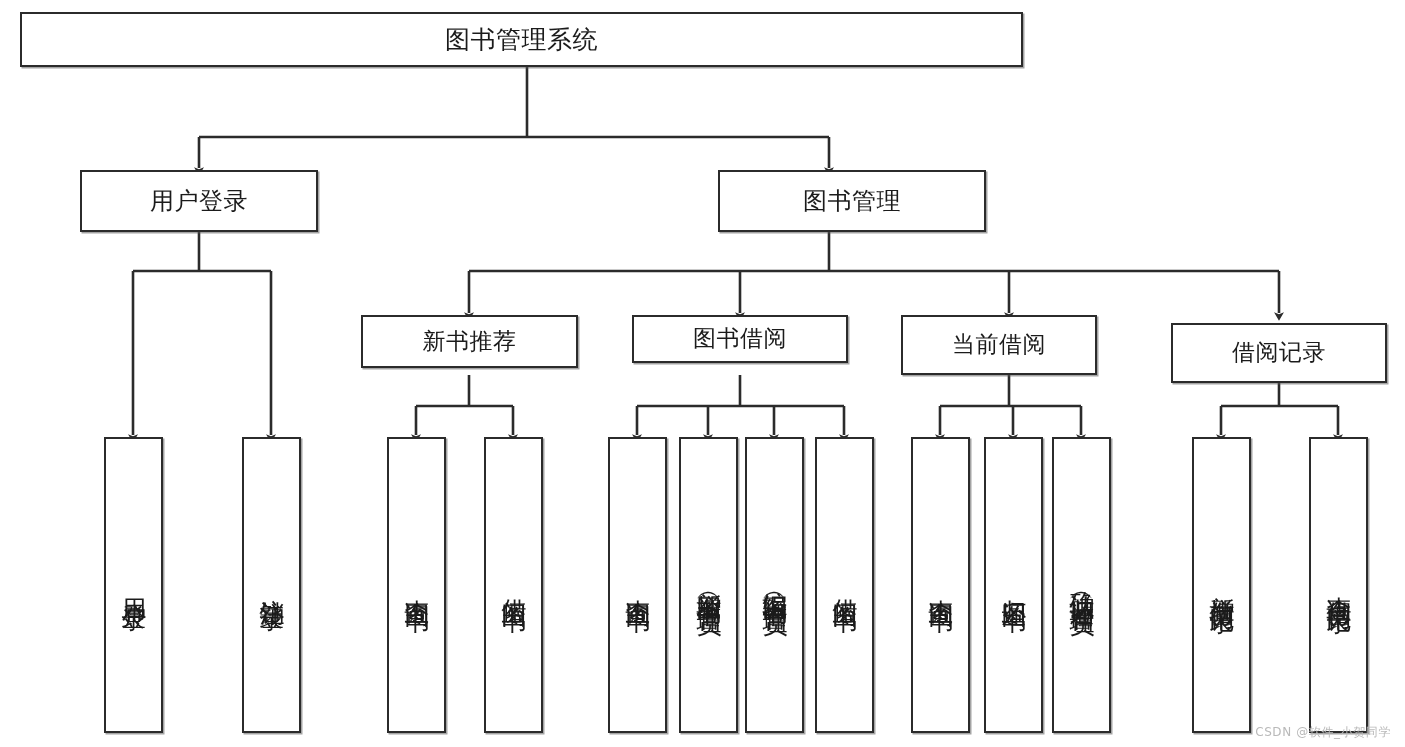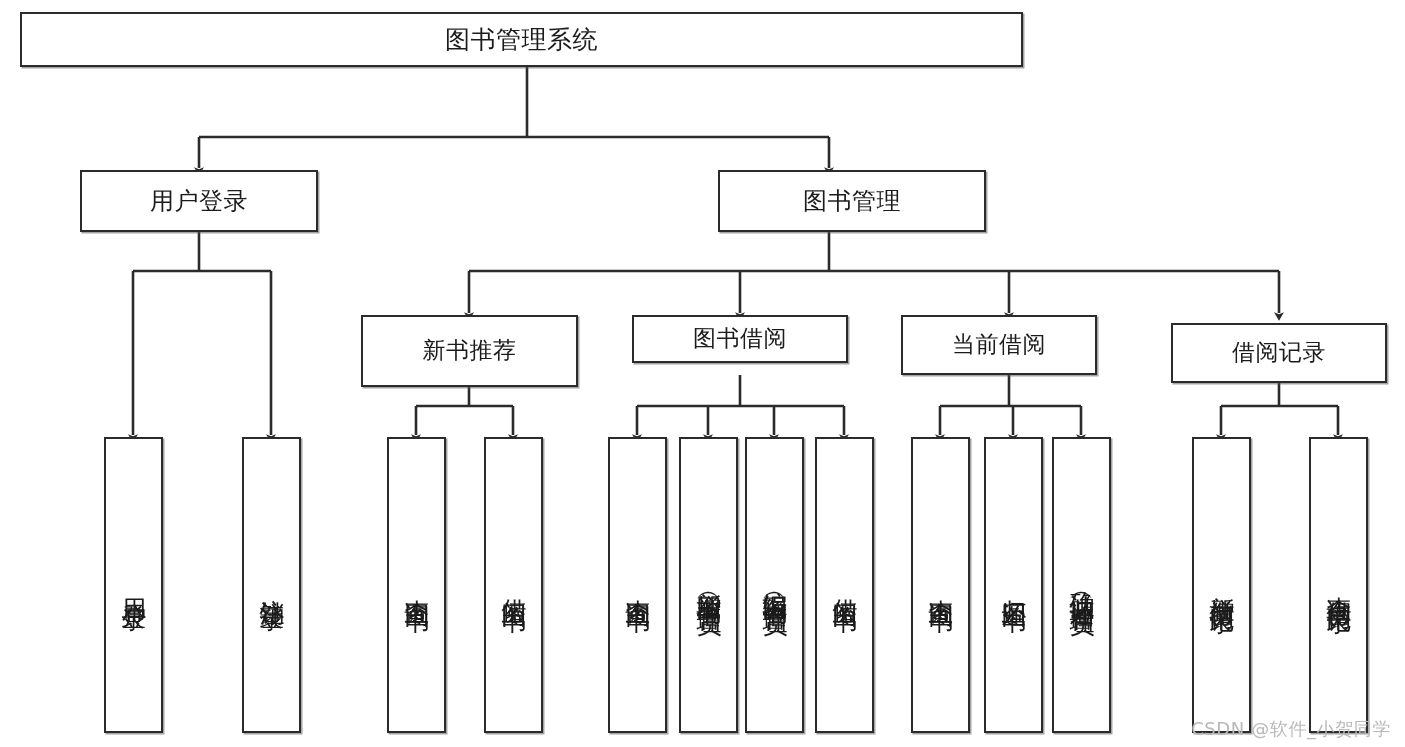--- a/index.html
+++ b/index.html
@@ -69,21 +69,21 @@
     letter-spacing: 3px;
     white-space: nowrap;
     max-height: 100%;
   }
 
   
   #watermark {
     position: absolute;
     right: 14px;
     bottom: 6px;
-    font-size: 18px;
+    font-size: 12px;
     color: #b9b9b9;
     letter-spacing: 0.6px;
     white-space: nowrap;
     user-select: none;
   }
 </style>
 </head>
 <body>
 
 <div id="canvas">
@@ -146,21 +146,21 @@
     <span class="label">图书管理系统</span>
   </div>
 
   <div class="node lvl2" style="left: 80px; top: 170px; width: 238px; height: 62px;">
     <span class="label">用户登录</span>
   </div>
   <div class="node lvl2" style="left: 710px; top: 170px; width: 268px; height: 62px; margin-left: 8px;">
     <span class="label">图书管理</span>
   </div>
 
-  <div class="node lvl3" style="left: 361px; top: 315px; width: 217px; height: 72px;">
+  <div class="node lvl3" style="left: 361px; top: 315px; width: 217px; height: 53px;">
     <span class="label">新书推荐</span>
   </div>
   <div class="node lvl3" style="left: 632px; top: 315px; width: 216px; height: 48px;">
     <span class="label">图书借阅</span>
   </div>
   <div class="node lvl3" style="left: 901px; top: 315px; width: 196px; height: 60px;">
     <span class="label">当前借阅</span>
   </div>
   <div class="node lvl3" style="left: 1171px; top: 315px; width: 216px; height: 60px; margin-top: 8px;">
     <span class="label">借阅记录</span>

